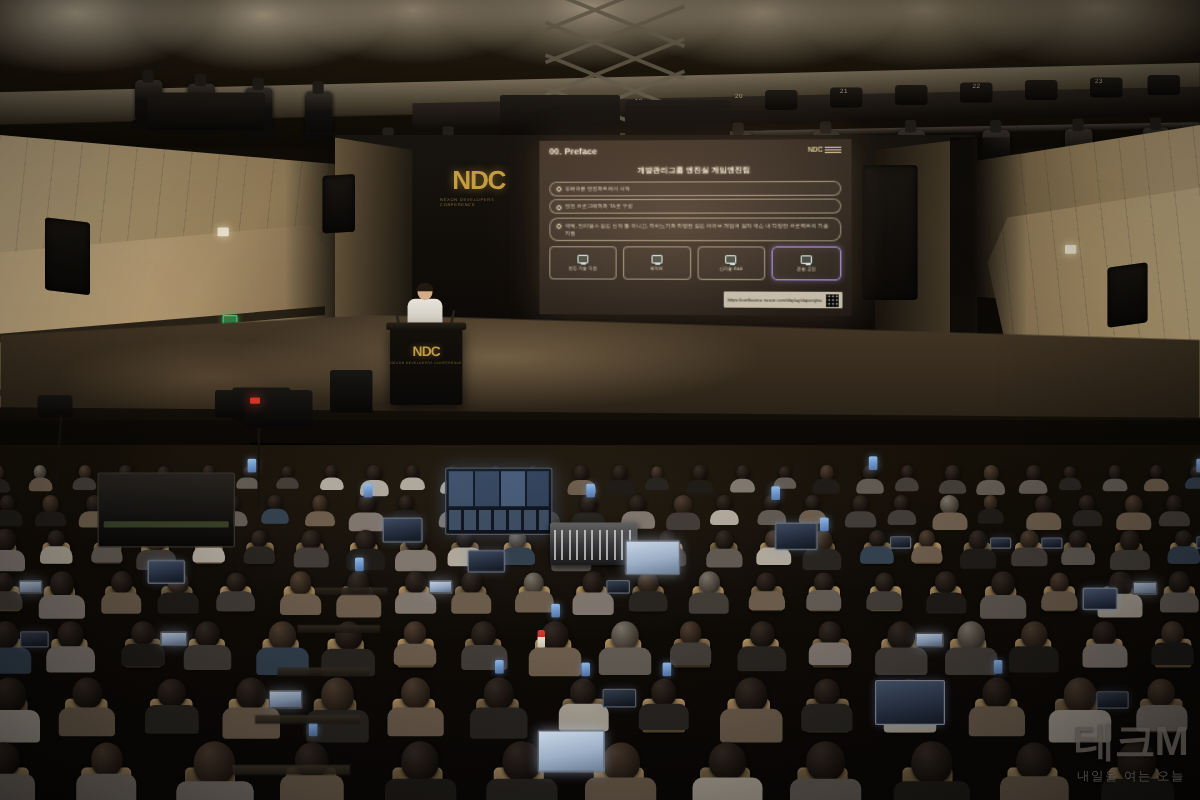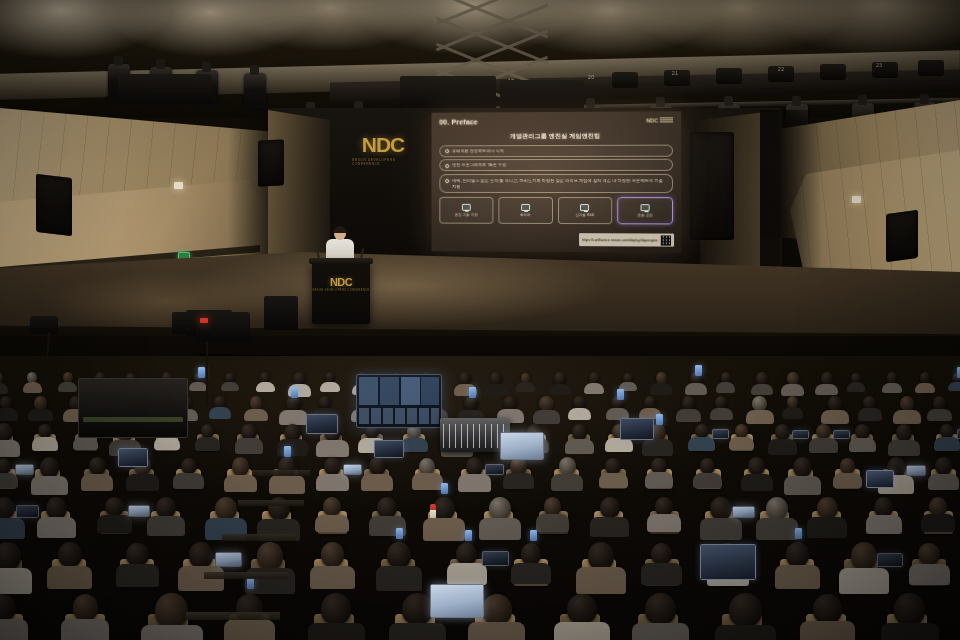--- a/index.html
+++ b/index.html
@@ -1090,20 +1090,24 @@
   </div>
   <div class="mixer">
     <div class="faders"></div>
   </div>
 
   <div class="bottle" style="left:430px; top:504px;"></div>
 
   <div class="vignette"></div>
   <div class="warm-grade"></div>
 
+  <div class="watermark">
+    <div class="wm-main">테크M</div>
+    <div class="wm-sub">내일을 여는 오늘</div>
+  </div>
 
 <div class="laptop bright" style="left: 500px; top: 432px; width: 44px; height: 28px;"></div>
     <div class="laptop lit" style="left: 620px; top: 418px; width: 34px; height: 22px;"></div>
     <div class="laptop lit" style="left: 700px; top: 544px; width: 56px; height: 36px;"></div>
     <div class="laptop bright" style="left: 430px; top: 584px; width: 54px; height: 34px;"></div>
     <div class="laptop lit" style="left: 306px; top: 414px; width: 32px; height: 20px;"></div>
     <div class="laptop lit" style="left: 118px; top: 448px; width: 30px; height: 19px;"></div>
     <div class="laptop lit" style="left: 374px; top: 440px; width: 30px; height: 18px;"></div>
     <div class="laptop lit" style="left: 866px; top: 470px; width: 28px; height: 18px;"></div>
     <div class="aisle" style="left: 252px; top: 470px; width: 58px; height: 6px;"></div>

